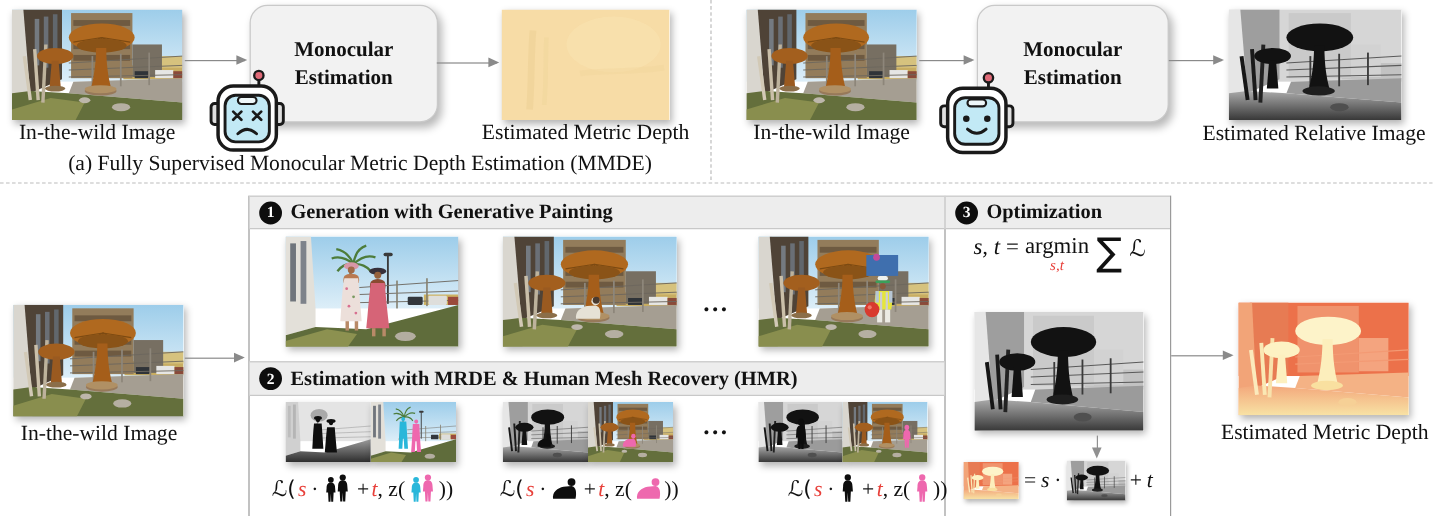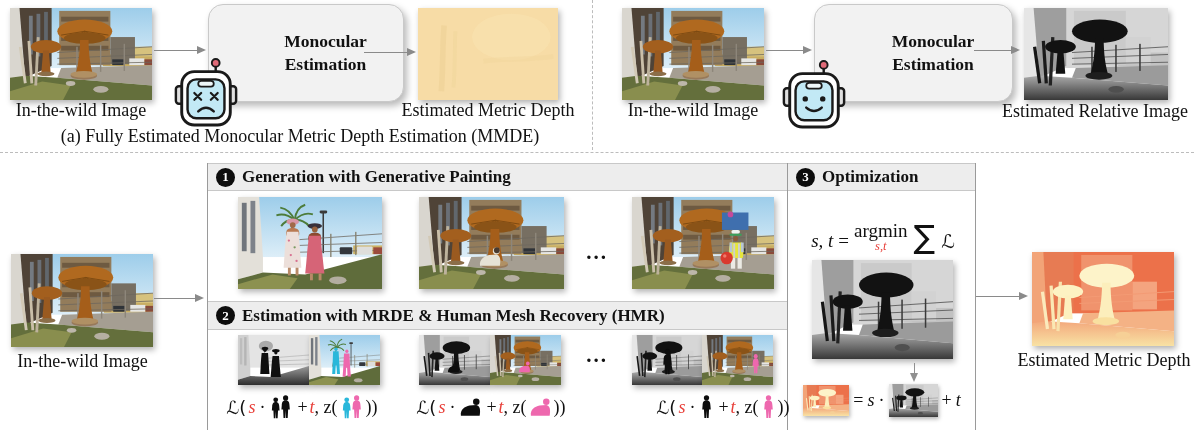--- a/index.html
+++ b/index.html
@@ -5,21 +5,21 @@
   html,body{margin:0;padding:0;background:#fff;}
   #fig{position:relative;width:1194px;height:432px;background:#fff;overflow:hidden;
        font-family:"Liberation Serif","DejaVu Serif",serif;color:#111;}
   .abs{position:absolute;}
   .ph{position:absolute;box-shadow:2px 3px 6px rgba(0,0,0,.30);line-height:0;}
   .ph svg{display:block;}
   .lbl{position:absolute;font-size:18px;text-align:center;white-space:nowrap;}
   .cap{position:absolute;font-size:18px;text-align:center;white-space:nowrap;}
   .mbox{position:absolute;background:#f2f2f2;border:1px solid #c9c9c9;border-radius:15px;
         box-shadow:3px 4px 7px rgba(0,0,0,.28);display:flex;flex-direction:column;
-        align-items:center;justify-content:center;font-weight:bold;font-size:17.5px;line-height:1.32;padding-left:39px;}
+        align-items:center;justify-content:center;font-weight:bold;font-size:17.5px;line-height:1.32;}
   .arr{position:absolute;border-top:1.8px solid #8a8a8a;}
   .arr::after{content:"";position:absolute;right:-2px;top:-5.2px;width:0;height:0;
         border-left:9px solid #8a8a8a;border-top:4.2px solid transparent;border-bottom:4.2px solid transparent;}
   .arrd{position:absolute;border-left:1.8px solid #909090;}
   .arrd::after{content:"";position:absolute;left:-5.2px;bottom:-2px;width:0;height:0;
         border-top:9px solid #909090;border-left:4.2px solid transparent;border-right:4.2px solid transparent;}
   .dashv{position:absolute;border-left:1.6px dashed #bcbcbc;}
   .dashh{position:absolute;border-top:1.6px dashed #bcbcbc;}
   .vline{position:absolute;border-left:1.4px solid #9a9a9a;}
   .band{position:absolute;background:#ededed;border-top:1px solid #c8c8c8;border-bottom:1px solid #c8c8c8;
@@ -27,21 +27,21 @@
   .step-h{display:flex;align-items:center;gap:7px;font-weight:bold;font-size:17px;white-space:nowrap;}
   .num{width:19px;height:19px;border-radius:50%;background:#0d0d0d;color:#fff;display:flex;
        align-items:center;justify-content:center;font-size:13px;font-weight:bold;flex:0 0 19px;}
   .ell{position:absolute;font-weight:bold;font-size:21px;letter-spacing:2px;text-align:center;}
   .it{font-style:italic;}
   .rm{font-style:normal;}
   .red{color:#e8403a;}
   .lossf{position:absolute;display:flex;align-items:center;justify-content:center;font-size:18px;white-space:nowrap;}
   .lossf .fic{margin:0 1px;}
   .sp{margin:0 2px;}
-  .argminf{position:absolute;display:flex;align-items:flex-end;justify-content:center;font-size:19px;gap:5px;}
+  .argminf{position:absolute;display:flex;align-items:flex-start;justify-content:center;font-size:19px;gap:5px;}
   .amstack{display:inline-flex;flex-direction:column;align-items:center;line-height:1;}
   .amsub{font-size:12.5px;margin-top:0px;}
   .sum{font-size:32px;font-weight:normal;line-height:.9;margin:0 1px;font-family:"DejaVu Sans","Liberation Serif",serif;}
   .scrL{font-family:"DejaVu Sans","Liberation Serif",serif;}
   .eqrow{position:absolute;display:flex;align-items:center;justify-content:center;gap:4px;font-size:18px;}
   .eqrow svg{box-shadow:1px 2px 4px rgba(0,0,0,.3);}
 </style>
 </head>
 <body>
 
@@ -287,21 +287,21 @@
       <path d="M27,56 Q35,48.5 43,56" stroke="#1a1a1a" stroke-width="2.5" fill="none" stroke-linecap="round"></path>
     </svg>
   </div>
   <div class="arr" style="left:364px;top:52px;width:50px;"></div>
   <div class="ph" style="left:418px;top:8px;">
     <svg width="140" height="92" viewBox="0 0 150 95" preserveAspectRatio="none">
         <use href="#scene-flat"></use>
       </svg>
   </div>
   <div class="lbl" style="left:388px;width:200px;top:100px;">Estimated Metric Depth</div>
-  <div class="cap" style="left:0;width:600px;top:126px;">(a) Fully Estimated Monocular Metric Depth Estimation (MMDE)</div>
+  <div class="cap" style="left:0;width:600px;top:126px;">(a) Fully Supervised Monocular Metric Depth Estimation (MMDE)</div>
 
   <div class="dashv" style="left:592px;top:0;height:150px;"></div>
   <div class="dashh" style="left:0;top:152px;width:1194px;"></div>
 
   <div class="ph" style="left:622px;top:8px;">
     <svg width="142" height="92" viewBox="0 0 150 95" preserveAspectRatio="none">
         <use href="#scene-rgb"></use>
       </svg>
   </div>
   <div class="lbl" style="left:612px;width:162px;top:100px;">In-the-wild Image</div>

